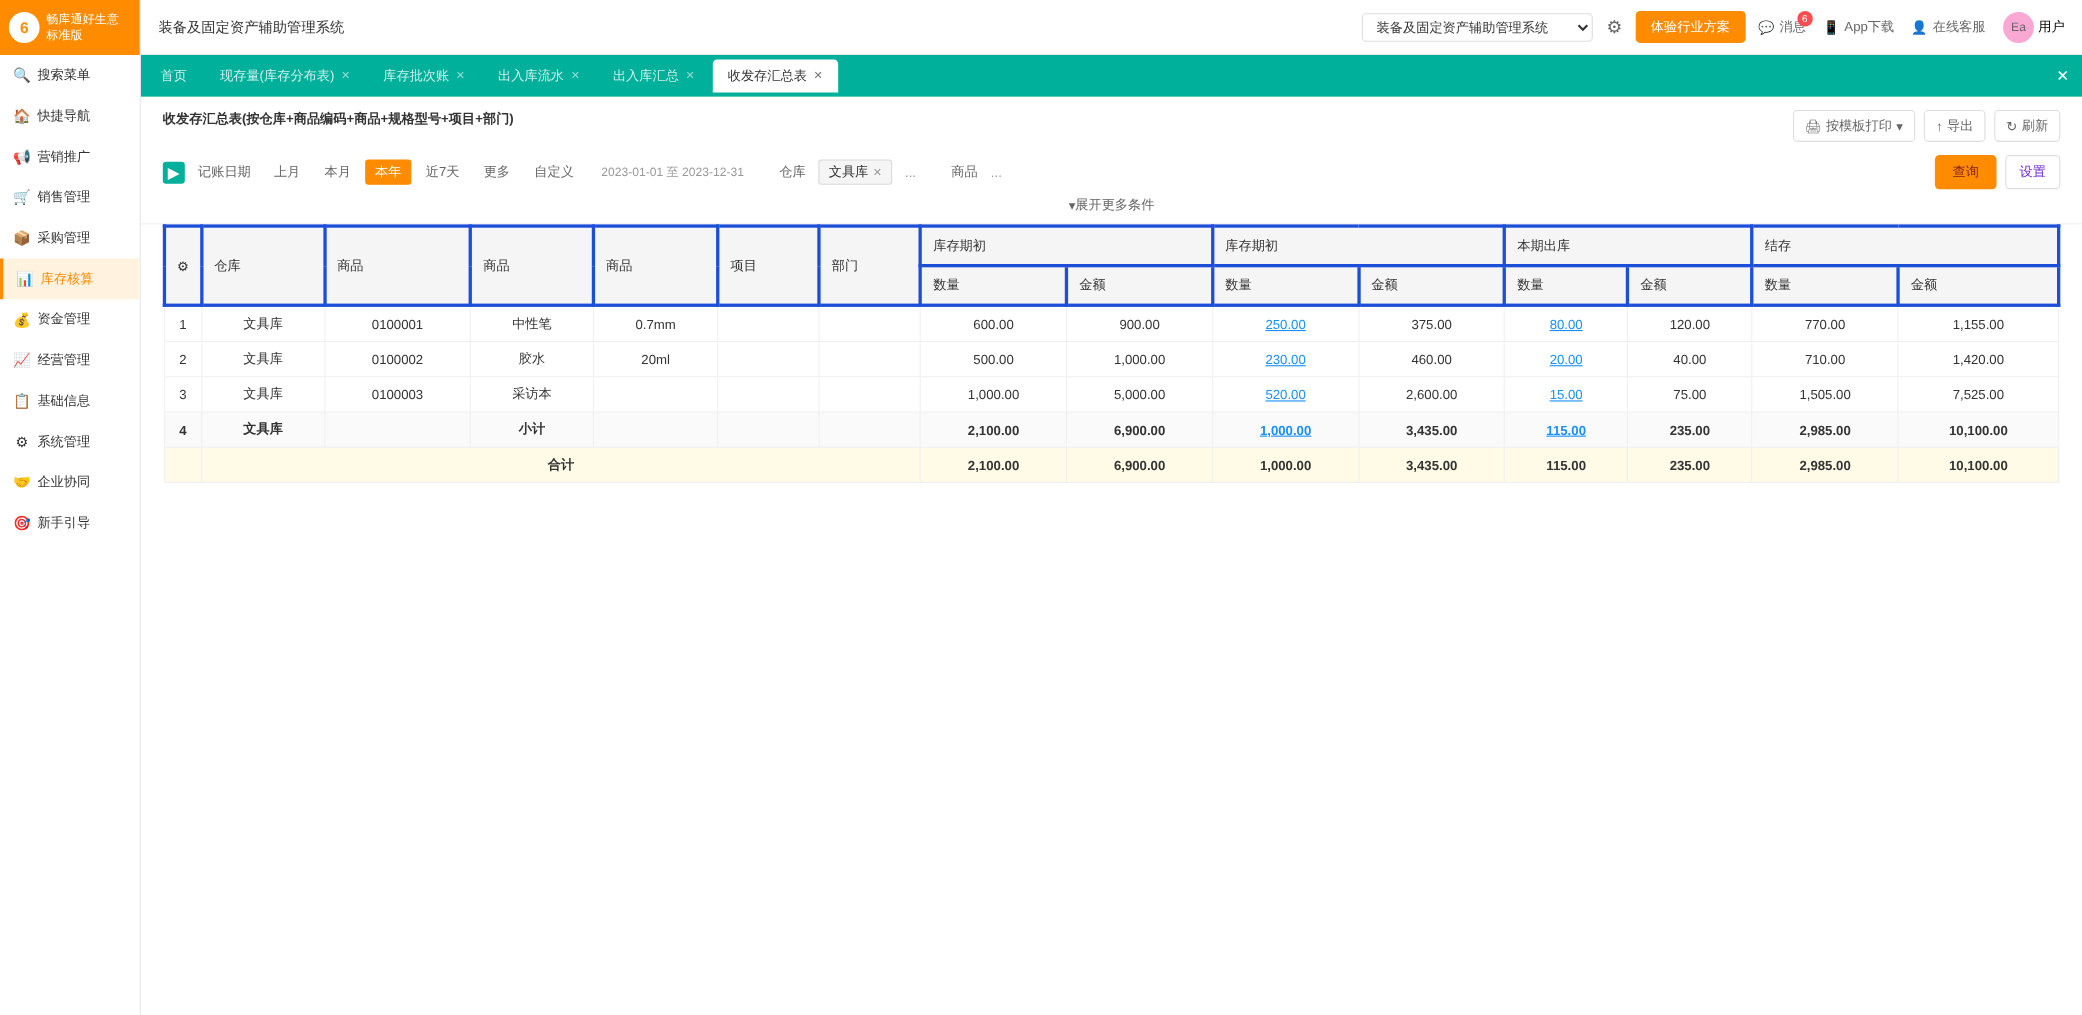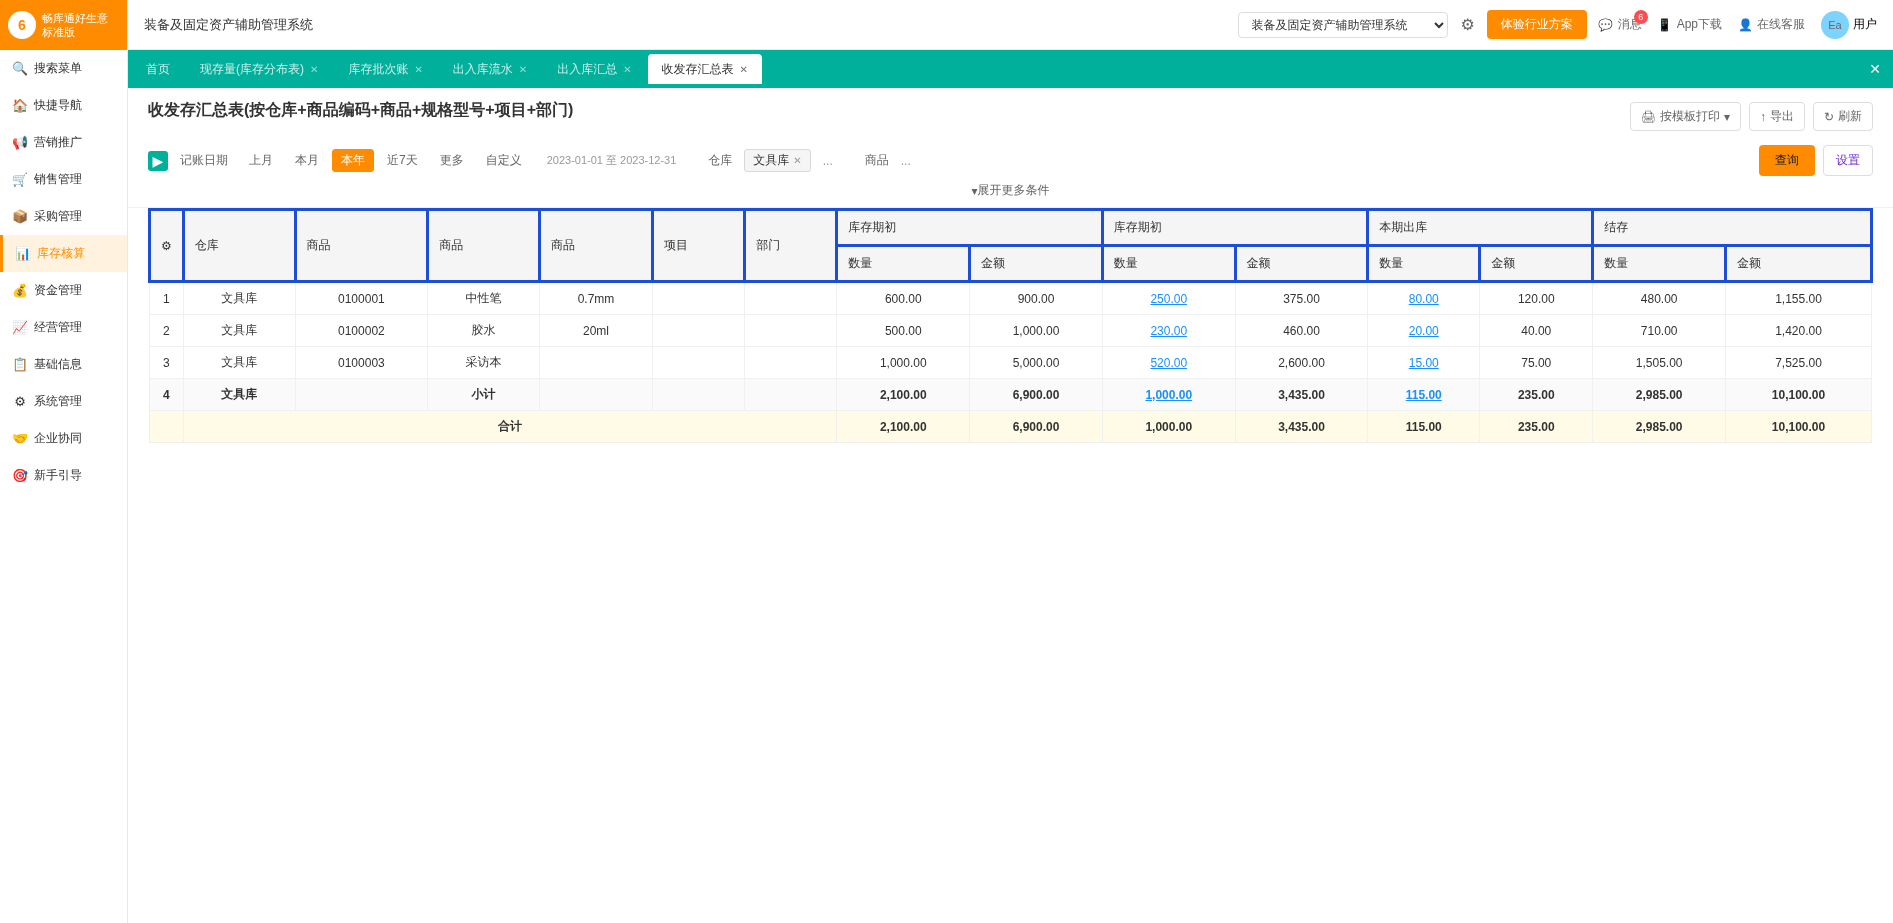--- a/index.html
+++ b/index.html
@@ -20,21 +20,21 @@
 
     
     .topbar { background: #fff; height: 50px; display: flex; align-items: center; padding: 0 16px; border-bottom: 1px solid #e8e8e8; gap: 12px; }
     .topbar-title { color: #333; font-size: 13px; flex: 1; }
     .topbar-system-select { background: #fff; border: 1px solid #ddd; border-radius: 4px; padding: 4px 24px 4px 8px; font-size: 12px; color: #333; cursor: pointer; }
     .topbar-gear { color: #666; cursor: pointer; font-size: 16px; }
     .topbar-trial-btn { background: #ff8c00; color: #fff; border: none; border-radius: 4px; padding: 6px 14px; font-size: 12px; cursor: pointer; }
     .topbar-right { display: flex; align-items: center; gap: 16px; margin-left: auto; }
     .topbar-icon-item { display: flex; align-items: center; gap: 4px; color: #666; font-size: 12px; cursor: pointer; position: relative; }
     .topbar-badge { background: #ff4d4f; color: #fff; border-radius: 50%; width: 14px; height: 14px; font-size: 9px; display: flex; align-items: center; justify-content: center; position: absolute; top: -6px; right: -6px; }
-    .topbar-avatar { width: 28px; height: 28px; background: #7dd3fc; border-radius: 50%; display: flex; align-items: center; justify-content: center; font-size: 11px; color: #666; }
+    .topbar-avatar { width: 28px; height: 28px; background: #f9a8d4; border-radius: 50%; display: flex; align-items: center; justify-content: center; font-size: 11px; color: #666; }
     .topbar-username { color: #000000; font-size: 12px; }
 
     
     .tabbar { background: #00b09b; display: flex; align-items: center; padding: 0 4px; height: 38px; flex-shrink: 0; }
     .tab-item { display: flex; align-items: center; gap: 6px; padding: 0 14px; height: 30px; cursor: pointer; color: rgba(255,255,255,0.8); font-size: 12px; border-radius: 4px 4px 0 0; margin-right: 2px; white-space: nowrap; }
     .tab-item.active { background: #fff; color: #333; }
     .tab-close { font-size: 10px; opacity: 0.7; }
     .tabbar-close-all { margin-left: auto; color: #fff; cursor: pointer; font-size: 14px; padding: 0 8px; }
 
     
@@ -47,21 +47,21 @@
     .filter-expand-btn { background: #00b09b; color: #fff; border: none; width: 20px; height: 20px; border-radius: 3px; cursor: pointer; font-size: 14px; display: flex; align-items: center; justify-content: center; flex-shrink: 0; }
     .filter-label { color: #666; font-size: 12px; white-space: nowrap; }
     .filter-date-options { display: flex; align-items: center; gap: 4px; }
     .filter-date-btn { padding: 2px 8px; border-radius: 3px; cursor: pointer; font-size: 12px; color: #666; border: 1px solid transparent; }
     .filter-date-btn.active { background: #ff8c00; color: #fff; border-color: #ff8c00; }
     .filter-date-range { color: #999; font-size: 11px; margin-left: 4px; }
     .filter-warehouse-label { color: #666; font-size: 12px; margin-left: 20px; }
     .filter-tag { background: #f5f5f5; border: 1px solid #d9d9d9; border-radius: 3px; padding: 2px 8px; font-size: 12px; color: #333; display: flex; align-items: center; gap: 4px; }
     .filter-tag-close { color: #999; cursor: pointer; font-size: 10px; }
     .filter-more { color: #999; cursor: pointer; font-size: 12px; }
-    .btn-query { background: #ff8c00; color: #0f172a; border: none; border-radius: 4px; padding: 6px 16px; font-size: 12px; cursor: pointer; }
+    .btn-query { background: #ff8c00; color: #7f1d1d; border: none; border-radius: 4px; padding: 6px 16px; font-size: 12px; cursor: pointer; }
     .btn-setting { background: #fff; color: #6d28d9; border: 1px solid #ddd; border-radius: 4px; padding: 6px 12px; font-size: 12px; cursor: pointer; }
     .action-right { display: flex; align-items: center; gap: 8px; }
     .btn-print { background: #fff; color: #666; border: 1px solid #ddd; border-radius: 4px; padding: 5px 10px; font-size: 12px; cursor: pointer; display: flex; align-items: center; gap: 4px; }
     .btn-export { background: #fff; color: #666; border: 1px solid #ddd; border-radius: 4px; padding: 5px 10px; font-size: 12px; cursor: pointer; display: flex; align-items: center; gap: 4px; }
     .btn-refresh { background: #fff; color: #666; border: 1px solid #ddd; border-radius: 4px; padding: 5px 10px; font-size: 12px; cursor: pointer; display: flex; align-items: center; gap: 4px; }
 
     
     .table-container { padding: 0 20px 20px; }
     .data-table { width: 100%; border-collapse: collapse; font-size: 12px; }
     .data-table th { background: #f5f5f5; padding: 8px 10px; text-align: left; border: 3px solid #1d4ed8; color: #333; font-weight: normal; white-space: nowrap; }
@@ -189,21 +189,21 @@
     <div class="tab-item active">
       <span>收发存汇总表</span>
       <span class="tab-close">✕</span>
     </div>
     <span class="tabbar-close-all">✕</span>
   </div>
 
   <div class="page-content">
 
     <div style="display:flex; align-items:center; justify-content:space-between; padding: 12px 20px 4px;">
-      <h2 class="page-title" style="font-size:16px; font-weight:bold; color:#333;">收发存汇总表(按仓库+商品编码+商品+规格型号+项目+部门)</h2>
+      <h2 class="page-title" style="font-size:12px; font-weight:bold; color:#333;">收发存汇总表(按仓库+商品编码+商品+规格型号+项目+部门)</h2>
       <div class="action-right">
         <button class="btn-print">
           <span>🖨</span>
           <span>按模板打印</span>
           <span>▾</span>
         </button>
         <button class="btn-export">
           <span>↑</span>
           <span>导出</span>
         </button>
@@ -283,21 +283,21 @@
               <td>中性笔</td>
               <td>0.7mm</td>
               <td></td>
               <td></td>
               <td>600.00</td>
               <td>900.00</td>
               <td class="num-link" style="cursor: pointer;">250.00</td>
               <td>375.00</td>
               <td class="num-link" style="cursor: pointer;">80.00</td>
               <td>120.00</td>
-              <td>480.00</td>
+              <td>770.00</td>
               <td>1,155.00</td>
             </tr>
             <tr>
               <td>2</td>
               <td>文具库</td>
               <td>0100002</td>
               <td>胶水</td>
               <td>20ml</td>
               <td></td>
               <td></td>

